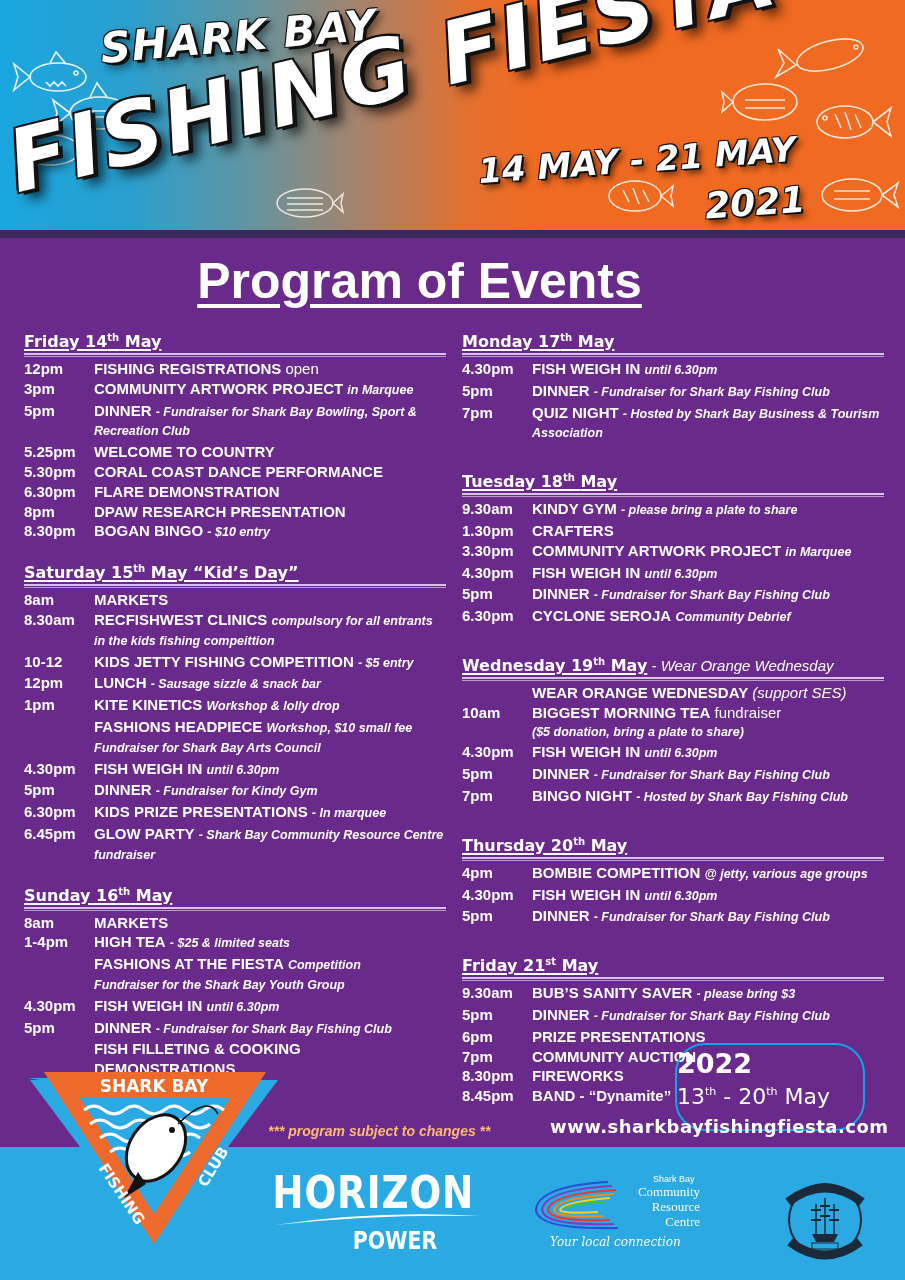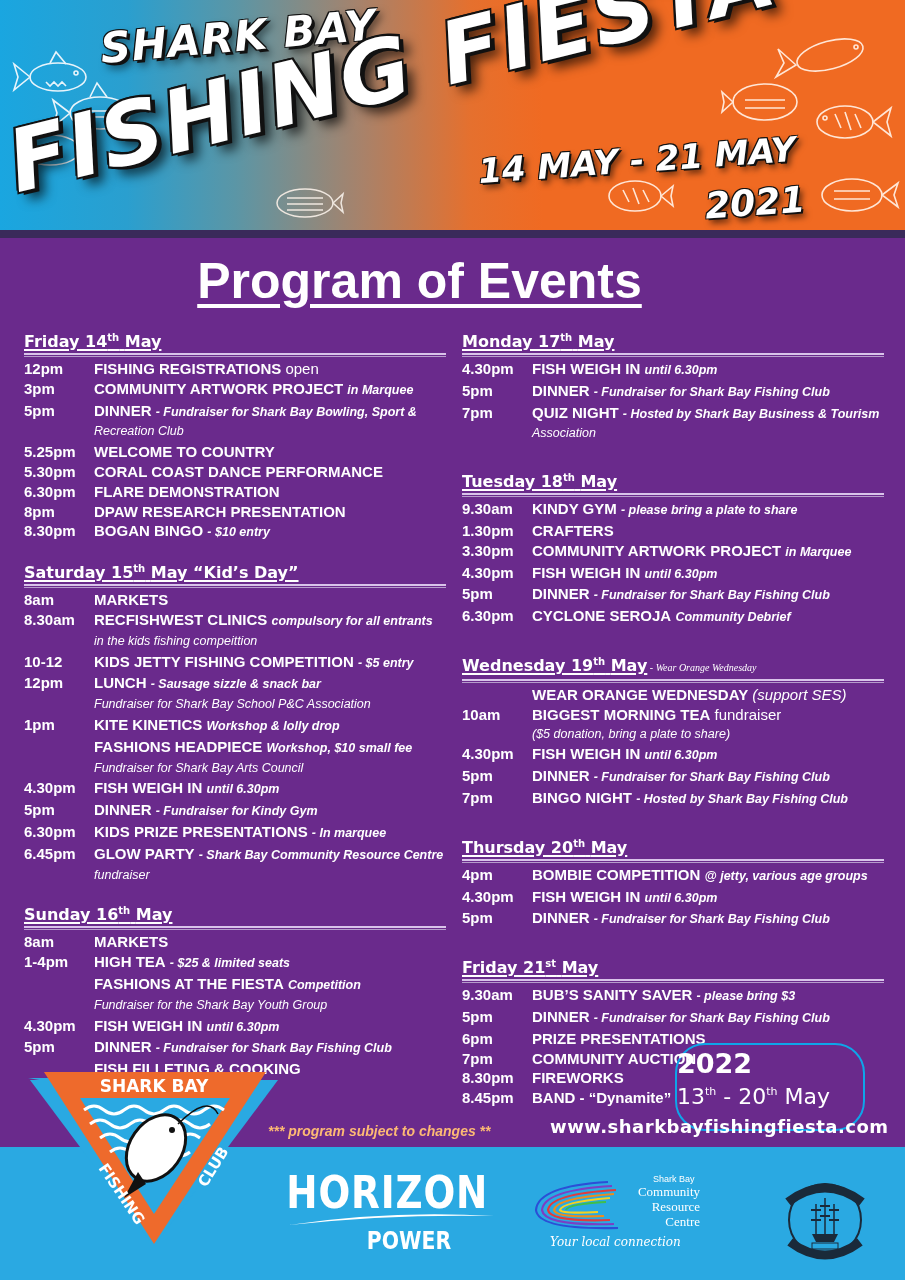--- a/index.html
+++ b/index.html
@@ -28,43 +28,43 @@
     text-decoration:underline; text-decoration-thickness:4px; text-underline-offset:6px; }
 
   .col { position:absolute; }
   .col-left { left:24px; top:328px; width:422px; }
   .col-right { left:462px; top:328px; width:422px; }
   .day { margin-bottom:23px; }
   .day-head { position:relative; font-family:"DejaVu Sans", sans-serif; font-weight:bold; font-size:16px; line-height:20px;
     padding-bottom:1px; }
   .day-head .u { text-decoration:underline; text-decoration-thickness:2px; text-underline-offset:2px; }
   .day-head sup { font-size:10px; vertical-align:6px; }
-  .day-head .note { font-family:Liberation Serif, serif; font-weight:normal; font-style:italic; font-size:10px; }
+  .day-head .note { font-family:Liberation Sans, sans-serif; font-weight:normal; font-style:italic; font-size:15px; }
   .day-rule { height:4px; border-top:2px solid #d9c3ea; border-bottom:1px solid #b59ccb; margin-bottom:2px; }
   .ev { display:flex; font-size:15px; line-height:19.8px; }
   .ev .t { width:70px; flex:none; font-weight:bold; }
   .ev .d { flex:1; }
   .ev .n { font-weight:bold; }
   .ev .s { font-style:italic; font-weight:bold; font-size:12.5px; }
   .ev .sp { font-style:italic; font-size:15px; font-weight:normal; }
   .ev .pl { font-weight:normal; }
-  .ev.cont .d { font-style:italic; font-weight:normal; font-size:12.5px; }
+  .ev.cont .d { font-style:italic; font-weight:bold; font-size:12.5px; }
 
   .badge-2022 { position:absolute; left:675px; top:1043px; width:190px; height:88px; border:2px solid #0ea5e9; border-radius:30px;
     font-family:"DejaVu Sans", sans-serif; }
   .badge-2022 .y { font-size:27px; font-weight:bold; line-height:30px; margin-top:4px; }
   .badge-2022 .r { font-size:22px; line-height:26px; }
   .badge-2022 sup { font-size:11px; vertical-align:9px; }
 
   .subject { position:absolute; left:268px; top:1123px; font-size:14px; font-style:italic; font-weight:bold; color:#fdba74; }
   .website { position:absolute; left:550px; top:1116px; font-family:"DejaVu Sans", sans-serif; font-weight:bold; font-size:18px; letter-spacing:0.5px; }
 
   .footer { position:absolute; left:0; top:1147px; width:905px; height:133px; background:#2aa9e2; }
   .club-logo { position:absolute; left:28px; top:1068px; width:254px; height:180px; }
-  .horizon { position:absolute; left:269px; top:1170px; width:230px; text-align:center; }
+  .horizon { position:absolute; left:255px; top:1170px; width:230px; text-align:center; }
   .horizon .h1 { font-family:"DejaVu Sans", sans-serif; font-weight:bold; font-size:44px; letter-spacing:1px; line-height:46px; transform:scaleX(0.85); }
   .horizon .h2 { font-family:"DejaVu Sans", sans-serif; font-weight:bold; font-size:24px; margin-left:50px; line-height:30px; transform:scaleX(0.85); }
   .crc { position:absolute; left:528px; top:1172px; width:180px; height:90px; }
   .crc .small { position:absolute; left:125px; top:2px; font-size:9px; }
   .crc .big { position:absolute; left:78px; top:12px; font-size:13px; line-height:15px; text-align:right; width:94px;font-family:Liberation Serif, serif; }
   .crc .tag { position:absolute; left:22px; top:63px; font-family:"DejaVu Serif", serif; font-style:italic; font-size:12px; }
   .shire { position:absolute; left:782px; top:1176px; width:86px; height:88px; }
 </style>
 </head>
 <body>
@@ -205,24 +205,20 @@
         <span class="t"></span>
         <span class="d"><span>in the kids fishing compeittion</span></span>
       </div>
       <div class="ev">
         <span class="t">10-12</span>
         <span class="d"><span class="n">KIDS JETTY FISHING COMPETITION</span> <span class="s">- $5 entry</span></span>
       </div>
       <div class="ev">
         <span class="t">12pm</span>
         <span class="d"><span class="n">LUNCH</span> <span class="s">- Sausage sizzle &amp; snack bar</span></span>
-      </div>
-      <div class="ev cont">
-        <span class="t"></span>
-        <span class="d"><span>Fundraiser for Shark Bay School P&amp;C Association</span></span>
       </div>
       <div class="ev">
         <span class="t">1pm</span>
         <span class="d"><span class="n">KITE KINETICS</span> <span class="s">Workshop &amp; lolly drop</span></span>
       </div>
       <div class="ev">
         <span class="t"></span>
         <span class="d"><span class="n">FASHIONS HEADPIECE</span> <span class="s">Workshop, $10 small fee</span></span>
       </div>
       <div class="ev cont">

